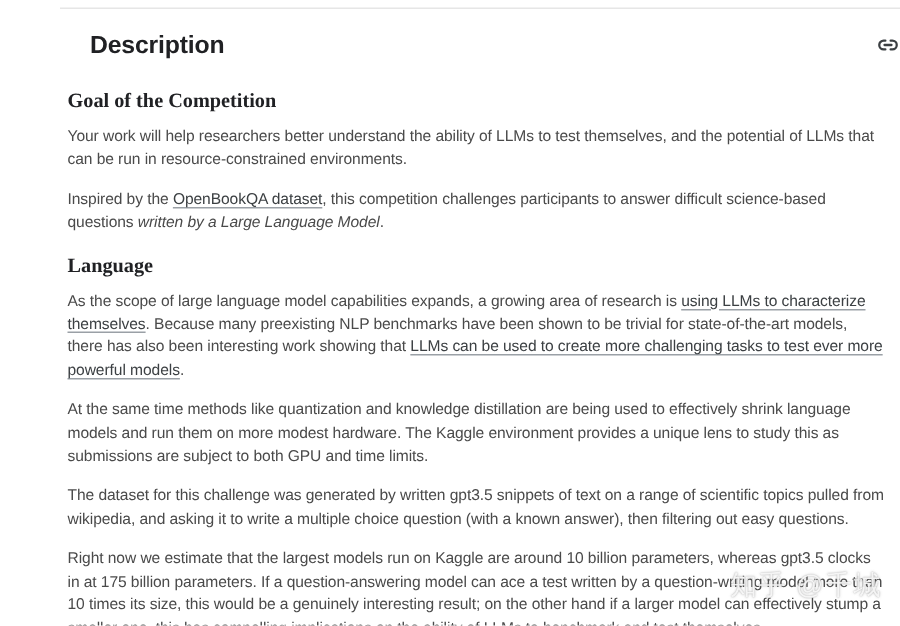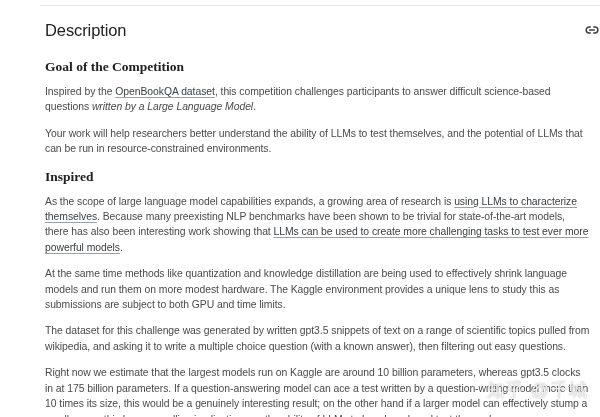--- a/index.html
+++ b/index.html
@@ -34,23 +34,24 @@
       left: 0;
       top: 18px;
       width: 555px;
       height: 24px;
       display: flex;
       justify-content: space-between;
       align-items: center;
     }
     .page-title {
       font-size: 16.5px;
-      font-weight: normal;
+      font-weight: bold;
       color: #202124;
       letter-spacing: -0.1px;
+      margin-left: 15px;
     }
     .link-icon {
       width: 16px;
       height: 16px;
       display: flex;
       align-items: center;
       justify-content: center;
       cursor: pointer;
     }
     .content {
@@ -108,24 +109,24 @@
       <svg width="14" height="14" viewBox="0 0 24 24" fill="none" stroke="#3c4043" stroke-width="2.6" stroke-linecap="round">
         <path d="M9 7H7a5 5 0 0 0 0 10h2"></path>
         <path d="M15 7h2a5 5 0 0 1 0 10h-2"></path>
         <line x1="8" y1="12" x2="16" y2="12"></line>
       </svg>
     </span>
   </div>
 
   <div class="content">
     <h2 class="h-goal">Goal of the Competition</h2>
+    <p>Your work will help researchers better understand the ability of LLMs to test themselves, and the potential of LLMs that can be run in resource-constrained environments.</p>
     <p><span>Inspired by the </span><a>OpenBookQA dataset</a><span>, this competition challenges participants to answer difficult science-based questions </span><em>written by a Large Language Model</em><span>.</span></p>
-    <p>Your work will help researchers better understand the ability of LLMs to test themselves, and the potential of LLMs that can be run in resource-constrained environments.</p>
 
-    <h2 class="h-context">Inspired</h2>
+    <h2 class="h-context">Language</h2>
     <p><span>As the scope of large language model capabilities expands, a growing area of research is </span><a>using LLMs to characterize themselves</a><span>. Because many preexisting NLP benchmarks have been shown to be trivial for state-of-the-art models, there has also been interesting work showing that </span><a>LLMs can be used to create more challenging tasks to test ever more powerful models</a><span>.</span></p>
     <p>At the same time methods like quantization and knowledge distillation are being used to effectively shrink language models and run them on more modest hardware. The Kaggle environment provides a unique lens to study this as submissions are subject to both GPU and time limits.</p>
     <p>The dataset for this challenge was generated by written gpt3.5 snippets of text on a range of scientific topics pulled from wikipedia, and asking it to write a multiple choice question (with a known answer), then filtering out easy questions.</p>
     <p>Right now we estimate that the largest models run on Kaggle are around 10 billion parameters, whereas gpt3.5 clocks in at 175 billion parameters. If a question-answering model can ace a test written by a question-writing model more than 10 times its size, this would be a genuinely interesting result; on the other hand if a larger model can effectively stump a smaller one, this has compelling implications on the ability of LLMs to benchmark and test themselves.</p>
   </div>
 </div>
 
 <div class="watermark">知乎 @千城</div>
 
 </body></html>

